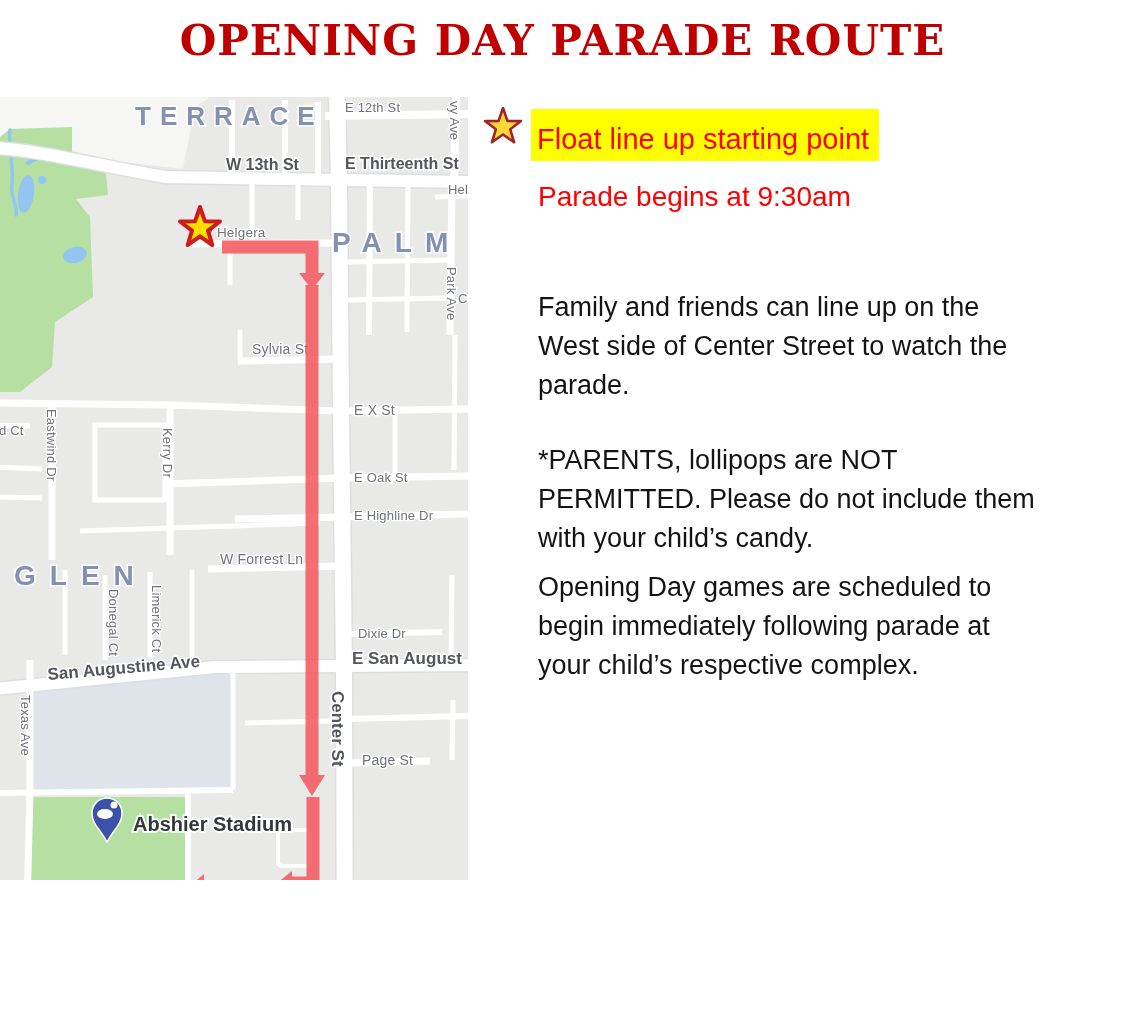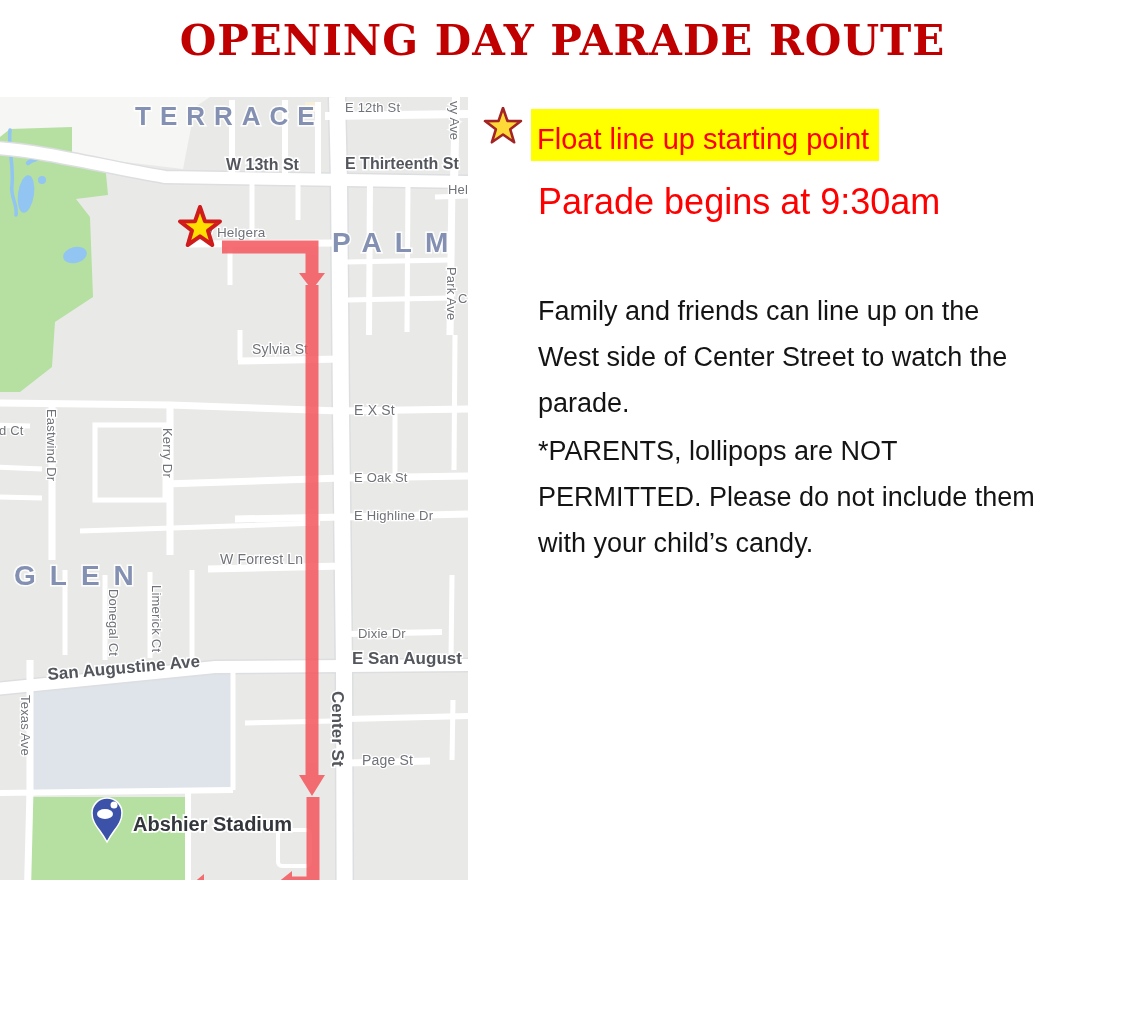--- a/index.html
+++ b/index.html
@@ -25,22 +25,22 @@
   .lbl-xl{font-size:17px;}
   .nbh{font-size:26px;font-weight:bold;fill:#7e8caf;letter-spacing:9px;paint-order:stroke;
        stroke:#ffffff;stroke-width:3px;opacity:.95;}
   .poi{font-size:20px;font-weight:bold;fill:#33373c;paint-order:stroke;stroke:#ffffff;
        stroke-width:3.5px;}
 
   
   .abs{position:absolute;}
   #heading{left:531px;top:109px;background:#ffff00;color:#ff0000;font-size:29px;
            padding:14px 10px 5px 6px;white-space:nowrap;}
-  .redline{left:538px;color:#ff0000;font-size:36px;white-space:nowrap;}
-  .para{left:538px;width:505px;color:#141414;font-size:27px;line-height:46px;}
+  .redline{left:538px;color:#ff0000;font-size:28px;white-space:nowrap;}
+  .para{left:538px;width:505px;color:#141414;font-size:27px;line-height:39px;}
 </style>
 </head>
 <body>
 
 <div id="page">
 
   <div id="title">OPENING DAY PARADE ROUTE</div>
 
   <div id="map">
     <svg width="468" height="916" viewBox="0 0 468 916">
@@ -184,15 +184,16 @@
 
   <svg class="abs" style="left:482px;top:107px" width="42" height="42" viewBox="0 0 40 40">
     <polygon points="20,1 24.2,13.2 37.1,13.4 26.9,21.2 30.6,33.6 20,26.2 9.4,33.6 13.2,21.2 2.9,13.4 15.8,13.2" fill="#ffd937" stroke="#a32424" stroke-width="2.5" stroke-linejoin="round"></polygon>
   </svg>
 
   <div id="heading" class="abs">Float line up starting point</div>
 
   <div class="abs redline" style="top:181px">Parade begins at 9:30am</div>
 
   <div class="abs para" style="top:288px">Family and friends can line up on the West side of Center Street to watch the parade.</div>
-  <div class="abs para" style="top:428px">*PARENTS, lollipops are NOT PERMITTED. Please do not include them with your child’s candy.</div>
+  <div class="abs para" style="top:441px">*PARENTS, lollipops are NOT PERMITTED. Please do not include them with your child’s candy.</div>
+  <div class="abs para" style="top:568px">Opening Day games are scheduled to begin immediately following parade at your child’s respective complex.</div>
 
 </div>
 
 </body></html>

